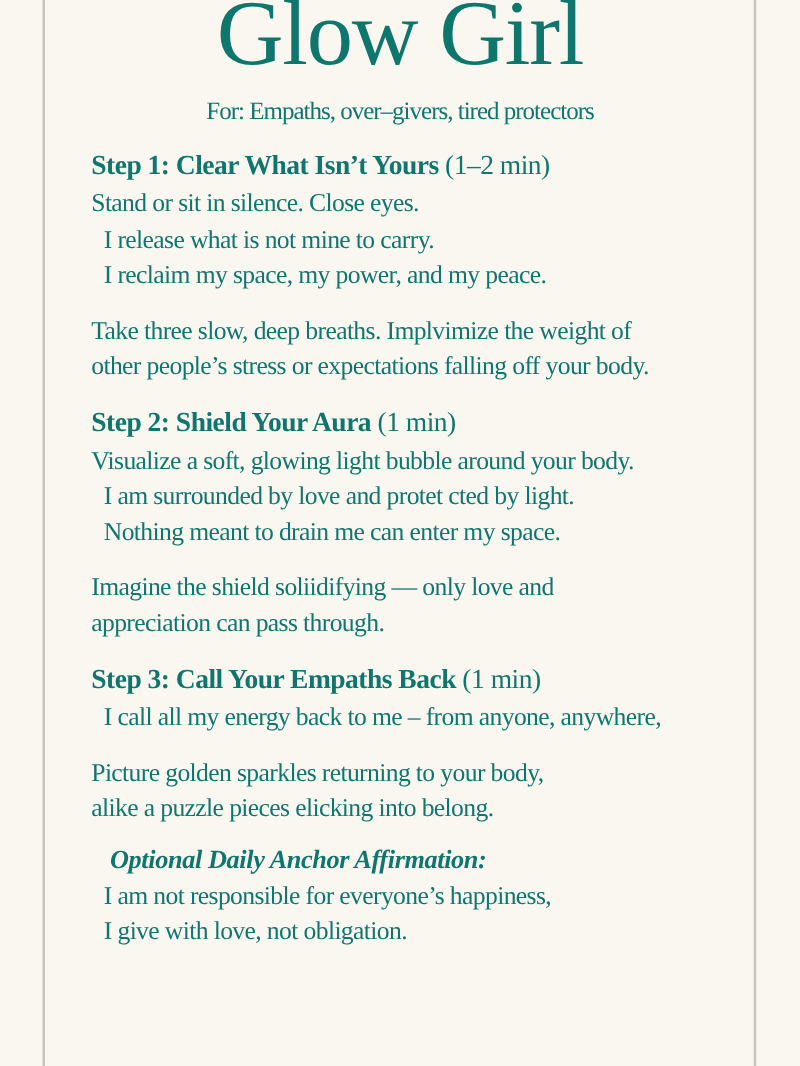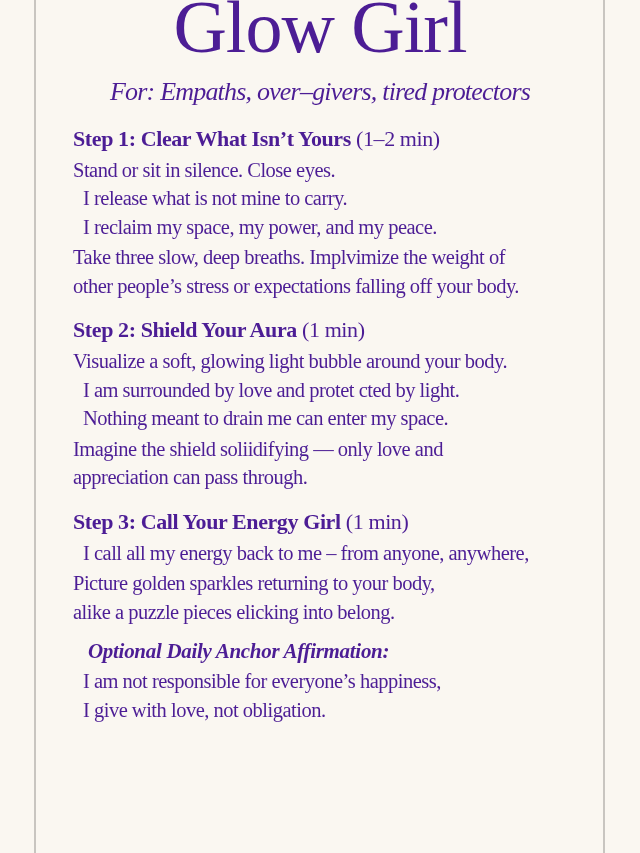--- a/index.html
+++ b/index.html
@@ -3,21 +3,21 @@
 <meta charset="utf-8">
 <style>
   html,body { margin:0; padding:0; }
   .page {
     position: relative;
     width: 640px;
     height: 853px;
     background: #faf7f1;
     overflow: hidden;
     font-family: "Liberation Serif", serif;
-    color: #4c1d95;
+    color: #0f766e;
   }
   .rule {
     position: absolute;
     top: 0; bottom: 0;
     width: 2px;
     background: #c8c5c0;
   }
   .rule-left  { left: 34px; }
   .rule-right { left: 603px; }
 
@@ -30,22 +30,21 @@
     margin: -10px 0 0 0;
   }
   .subtitle {
     font-size: 51px;
     line-height: 1.1;
     font-weight: 400;
     letter-spacing: -1px;
     margin: -8px 0 0 0;
   }
   .audience {
-    font-style: italic;
-    font-size: 26px;
+    font-size: 20px;
     line-height: 1.1;
     letter-spacing: -0.8px;
     margin: 14px 0 0 0;
   }
 
   main { padding: 0 46px 0 73px; }
 
   .section { margin-top: 16px; }
   .section-first { margin-top: 18px; }
 
@@ -60,21 +59,21 @@
   .step-heading .h-reg  { font-weight: 400; }
 
   .line {
     font-size: 20.5px;
     line-height: 28.5px;
     letter-spacing: -0.5px;
     margin: 0;
     white-space: nowrap;
   }
   .affirm { padding-left: 10px; }
-  .outro  { margin-top: 2px; }
+  .outro  { margin-top: 16px; }
   .outro + .outro { margin-top: 0; }
 
   .footer { margin-top: 12px; }
   .footer-heading {
     font-style: italic;
     font-size: 21px;
     line-height: 27px;
     letter-spacing: -0.3px;
     margin: 0 0 2px 15px;
     white-space: nowrap;
@@ -106,21 +105,21 @@
     <section class="section">
       <h3 class="step-heading"><span class="h-bold">Step 2: Shield Your Aura</span> <span class="h-reg">(1 min)</span></h3>
       <p class="line">Visualize a soft, glowing light bubble around your body.</p>
       <p class="line affirm">I am surrounded by love and protet cted by light.</p>
       <p class="line affirm">Nothing meant to drain me can enter my space.</p>
       <p class="line outro">Imagine the shield soliidifying — only love and</p>
       <p class="line outro">appreciation can pass through.</p>
     </section>
 
     <section class="section">
-      <h3 class="step-heading"><span class="h-bold">Step 3: Call Your Energy Girl</span> <span class="h-reg">(1 min)</span></h3>
+      <h3 class="step-heading"><span class="h-bold">Step 3: Call Your Empaths Back</span> <span class="h-reg">(1 min)</span></h3>
       <p class="line affirm">I call all my energy back to me – from anyone, anywhere,</p>
       <p class="line outro">Picture golden sparkles returning to your body,</p>
       <p class="line outro">alike a puzzle pieces elicking into belong.</p>
     </section>
 
     <section class="section footer">
       <h3 class="footer-heading">Optional Daily Anchor Affirmation:</h3>
       <p class="line affirm">I am not responsible for everyone’s happiness,</p>
       <p class="line affirm">I give with love, not obligation.</p>
     </section>

